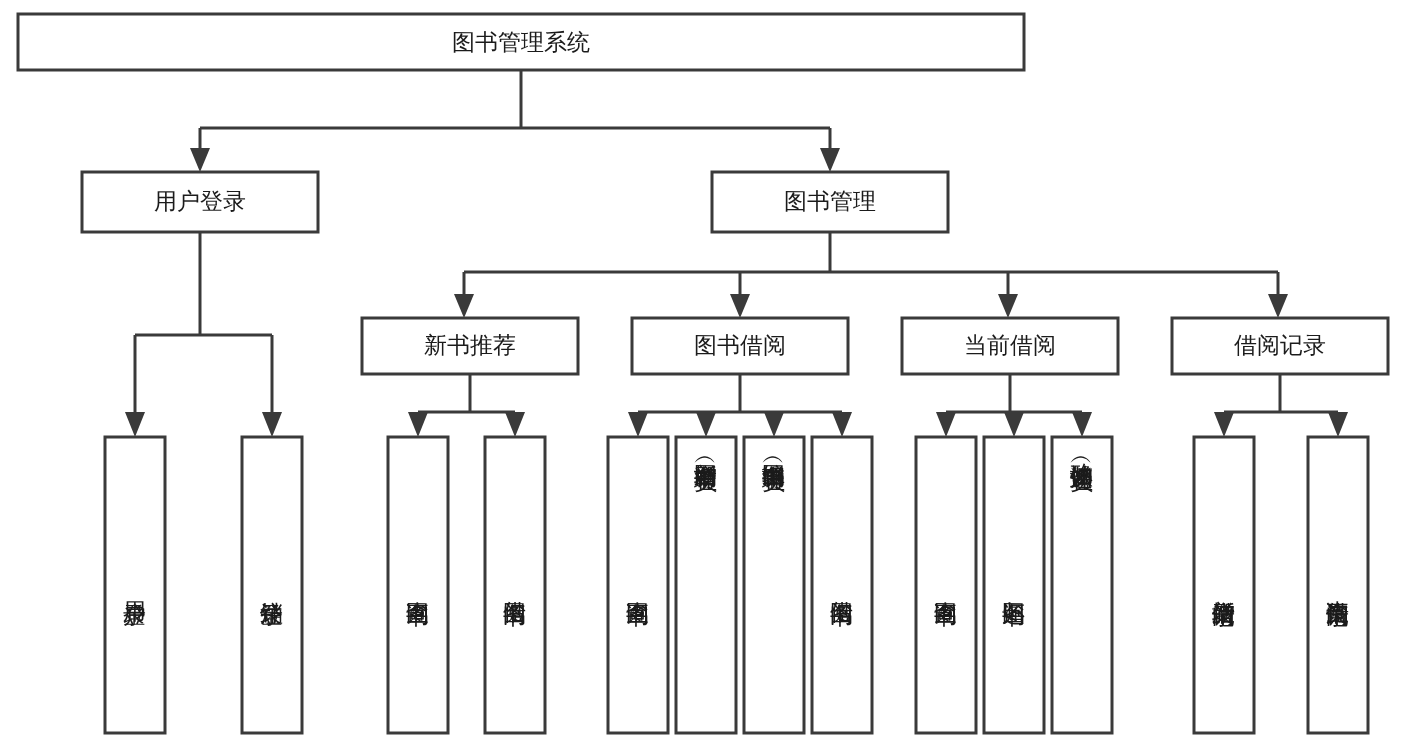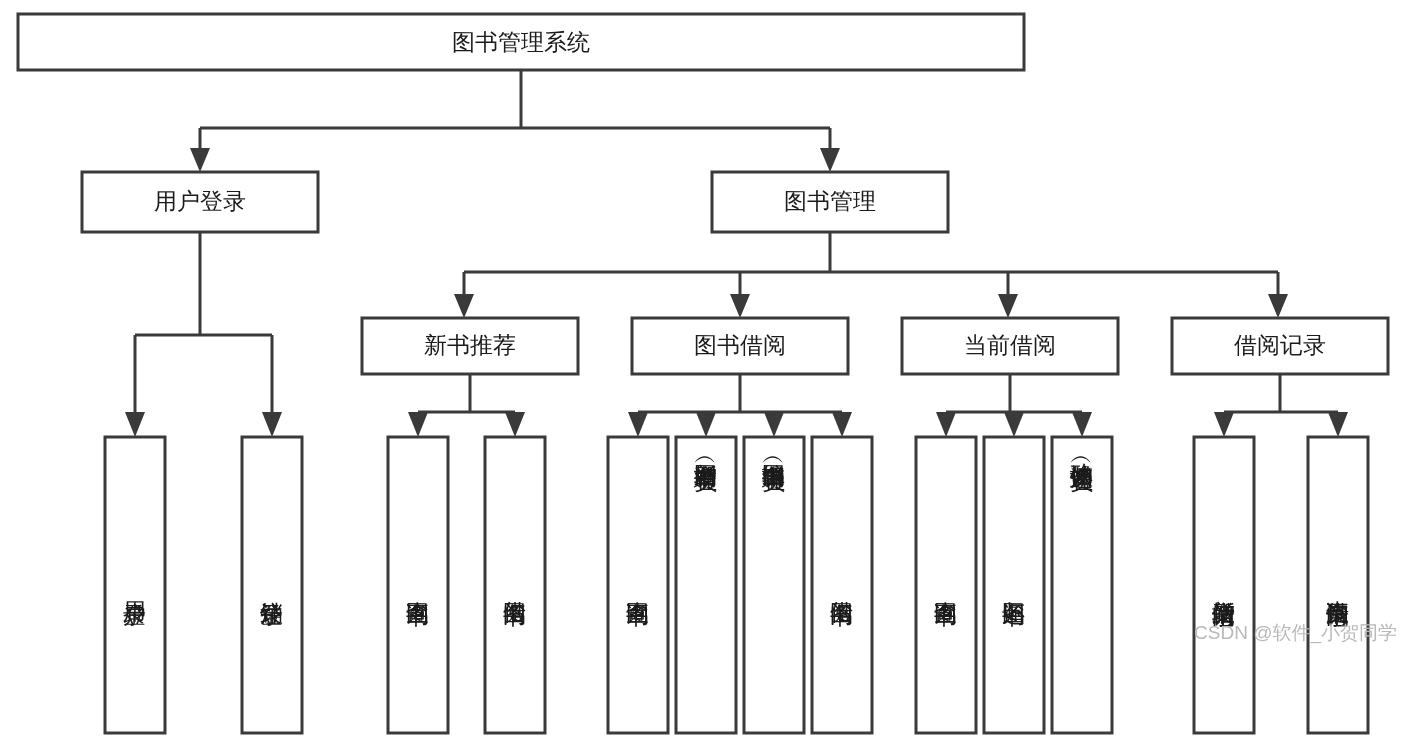--- a/index.html
+++ b/index.html
@@ -225,15 +225,14 @@
   <div class="vlabel-wrap" style="left:1052px; top:445px; width:60px; height:288px;">
     <span class="node-label-v">确认归还（管理员）</span>
   </div>
   <div class="vlabel-wrap center-v" style="left:1194px; top:437px; width:60px; height:296px;">
     <span class="node-label-v">新增借阅记录</span>
   </div>
   <div class="vlabel-wrap center-v" style="left:1308px; top:437px; width:60px; height:296px;">
     <span class="node-label-v">查询借阅记录</span>
   </div>
 
-  <div class="watermark">CSDN @软件_小贺同学</div>
 
 </div>
 
 </body></html>

